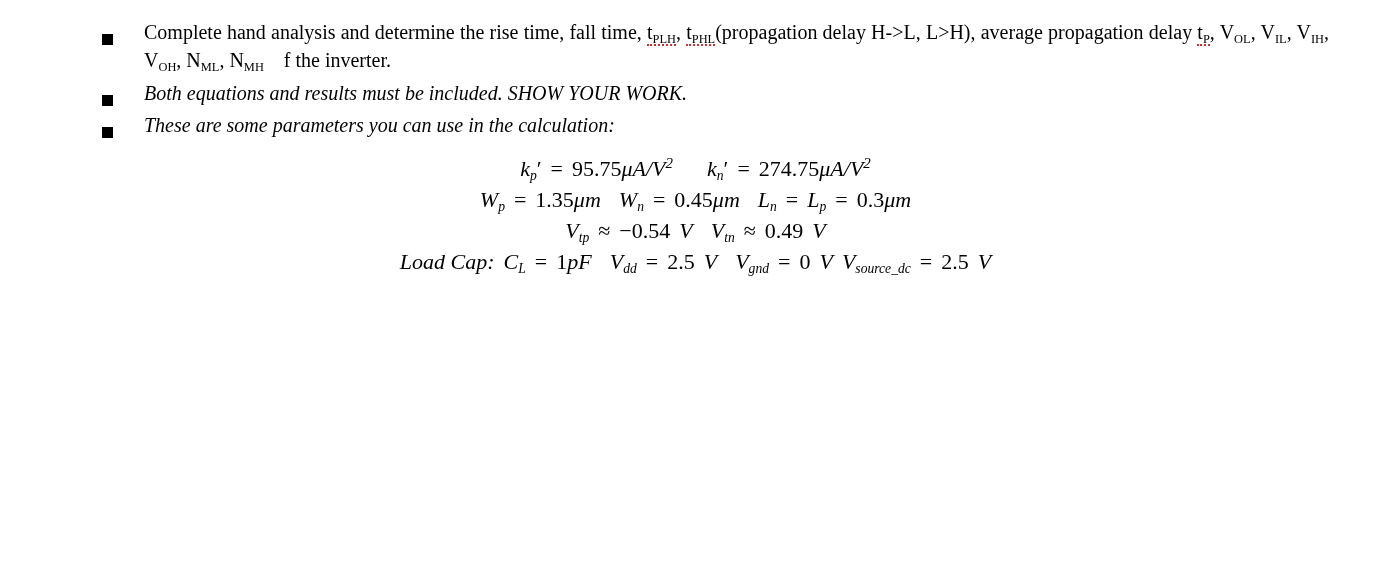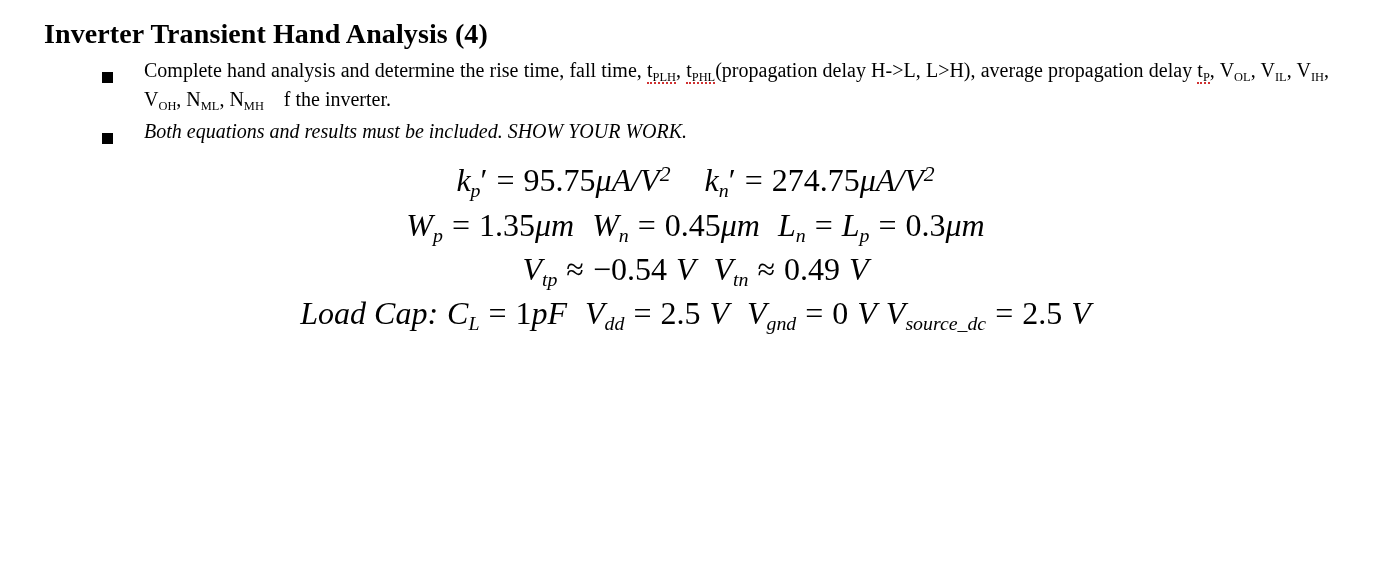--- a/index.html
+++ b/index.html
@@ -70,21 +70,21 @@
     position: relative;
     top: 0.32em;
   }
   .redunder {
     border-bottom: 2px dotted #d03030;
     padding-bottom: 1px;
   }
   .math-block {
     margin-top: 14px;
     font-family: "Liberation Serif", serif;
-    font-size: 32px;
+    font-size: 22px;
     line-height: 1.32;
     text-align: center;
   }
   .math-line {
     white-space: nowrap;
     margin-bottom: 2px;
   }
   .mi {
     font-style: italic;
   }
@@ -119,40 +119,45 @@
   .sp-sm {
     display: inline-block;
     width: 9px;
   }
 </style>
 </head>
 <body>
 
 <div class="page">
 
-  <h1 class="title">Inverter Transient Hand Analysis (4)</h1>
 
   <ul class="bullets">
 
     <li class="bullet-row">
       <span class="bullet-marker">
           <span class="sq"></span>
         </span>
       <span class="bullet-text">
         <span>Complete hand analysis and determine the rise time, fall time, </span><span class="redunder">t<sub>PLH</sub></span><span>, </span><span class="redunder">t<sub>PHL</sub></span><span>(propagation delay H-&gt;L, L&gt;H), average propagation delay </span><span class="redunder">t<sub>P</sub></span><span>, V<sub>OL</sub>, V<sub>IL</sub>, V<sub>IH</sub>, V<sub>OH</sub>, N<sub>ML</sub>, N<sub>MH</sub> &nbsp;&nbsp;&nbsp;f the inverter.</span>
       </span>
     </li>
 
     <li class="bullet-row">
       <span class="bullet-marker">
           <span class="sq"></span>
         </span>
       <span class="bullet-text nojustify">Both equations and results must be included. SHOW YOUR WORK.</span>
     </li>
 
+    <li class="bullet-row">
+      <span class="bullet-marker">
+          <span class="sq"></span>
+        </span>
+      <span class="bullet-text nojustify">These are some parameters you can use in the calculation:</span>
+    </li>
 
   </ul>
 
   <div class="math-block">
 
     <div class="math-line">
       <span class="mi">k</span><span class="msub">p</span><span class="prime">′</span><span class="sp-sm"></span><span class="mo">=</span><span class="sp-sm"></span><span class="mn">95.75</span><span class="mi">μA/V</span><span class="msup">2</span><span class="sp-lg"></span><span class="mi">k</span><span class="msub">n</span><span class="prime">′</span><span class="sp-sm"></span><span class="mo">=</span><span class="sp-sm"></span><span class="mn">274.75</span><span class="mi">μA/V</span><span class="msup">2</span>
     </div>
 
     <div class="math-line">

